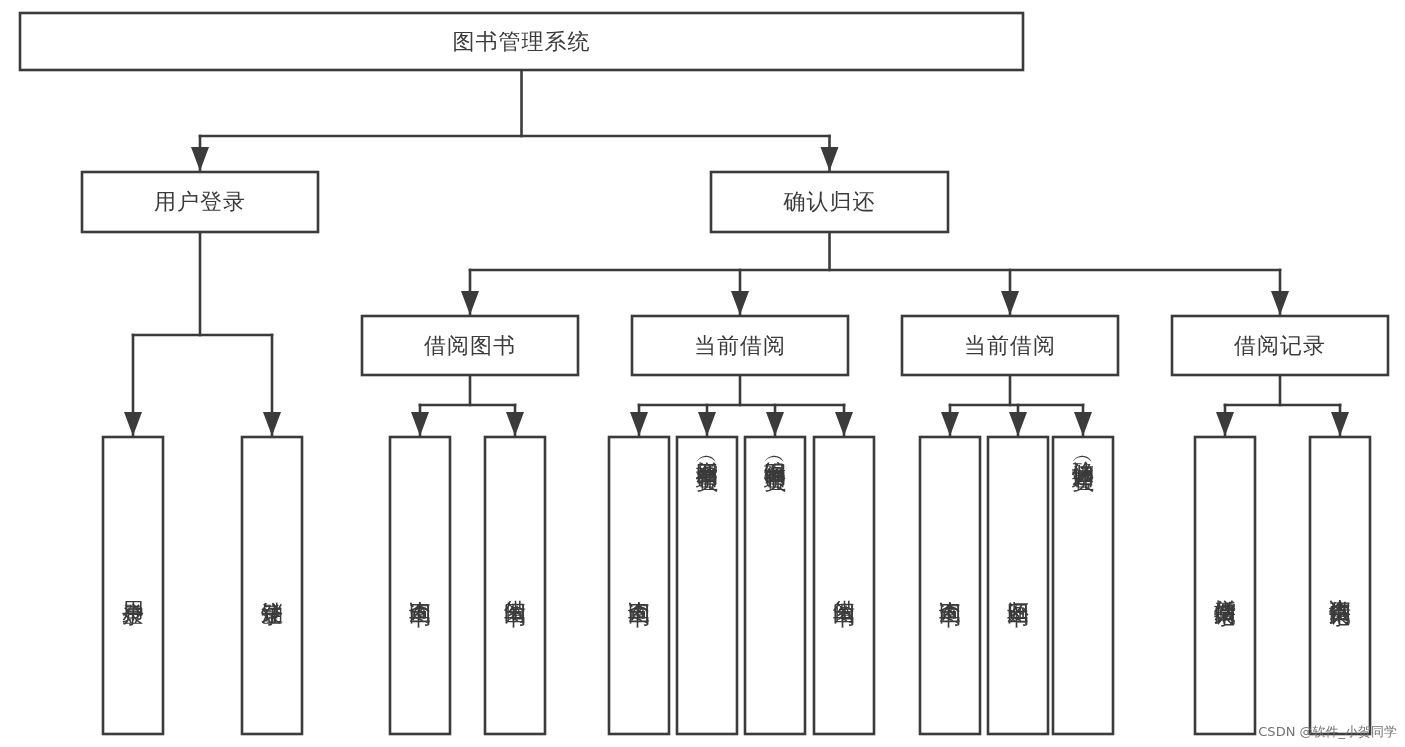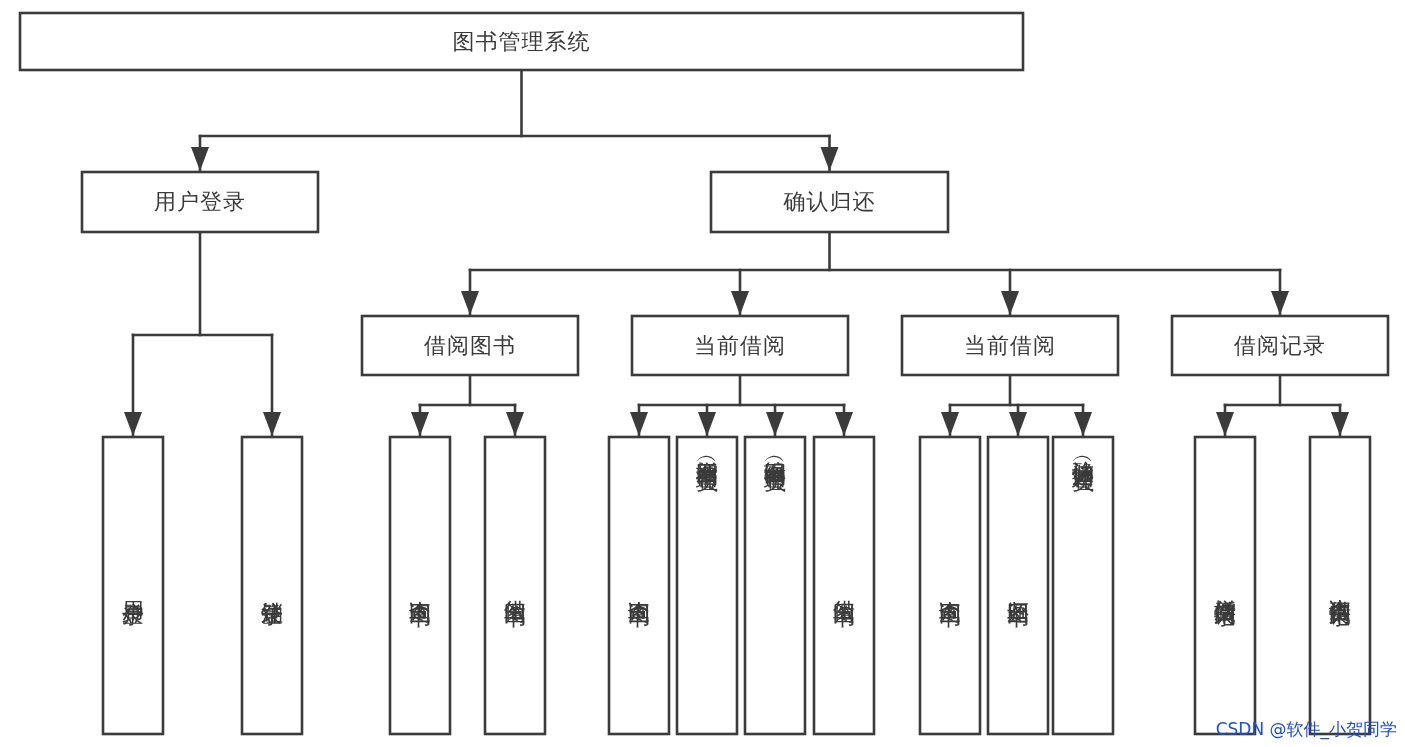--- a/index.html
+++ b/index.html
@@ -69,22 +69,22 @@
     font-size: 22px;
     color: #3a3a3a;
     letter-spacing: 1px;
     white-space: nowrap;
   }
   .watermark {
     position: absolute;
     right: 8px;
     bottom: 6px;
     font-family: "DejaVu Sans", "Liberation Sans", sans-serif;
-    font-size: 17px;
-    color: #1d4ed8;
+    font-size: 13px;
+    color: #737373;
     white-space: nowrap;
     pointer-events: none;
   }
 </style>
 </head>
 <body>
 
 <div id="diagram-root">
 
   <svg id="flowchart" viewBox="0 0 1405 747">

